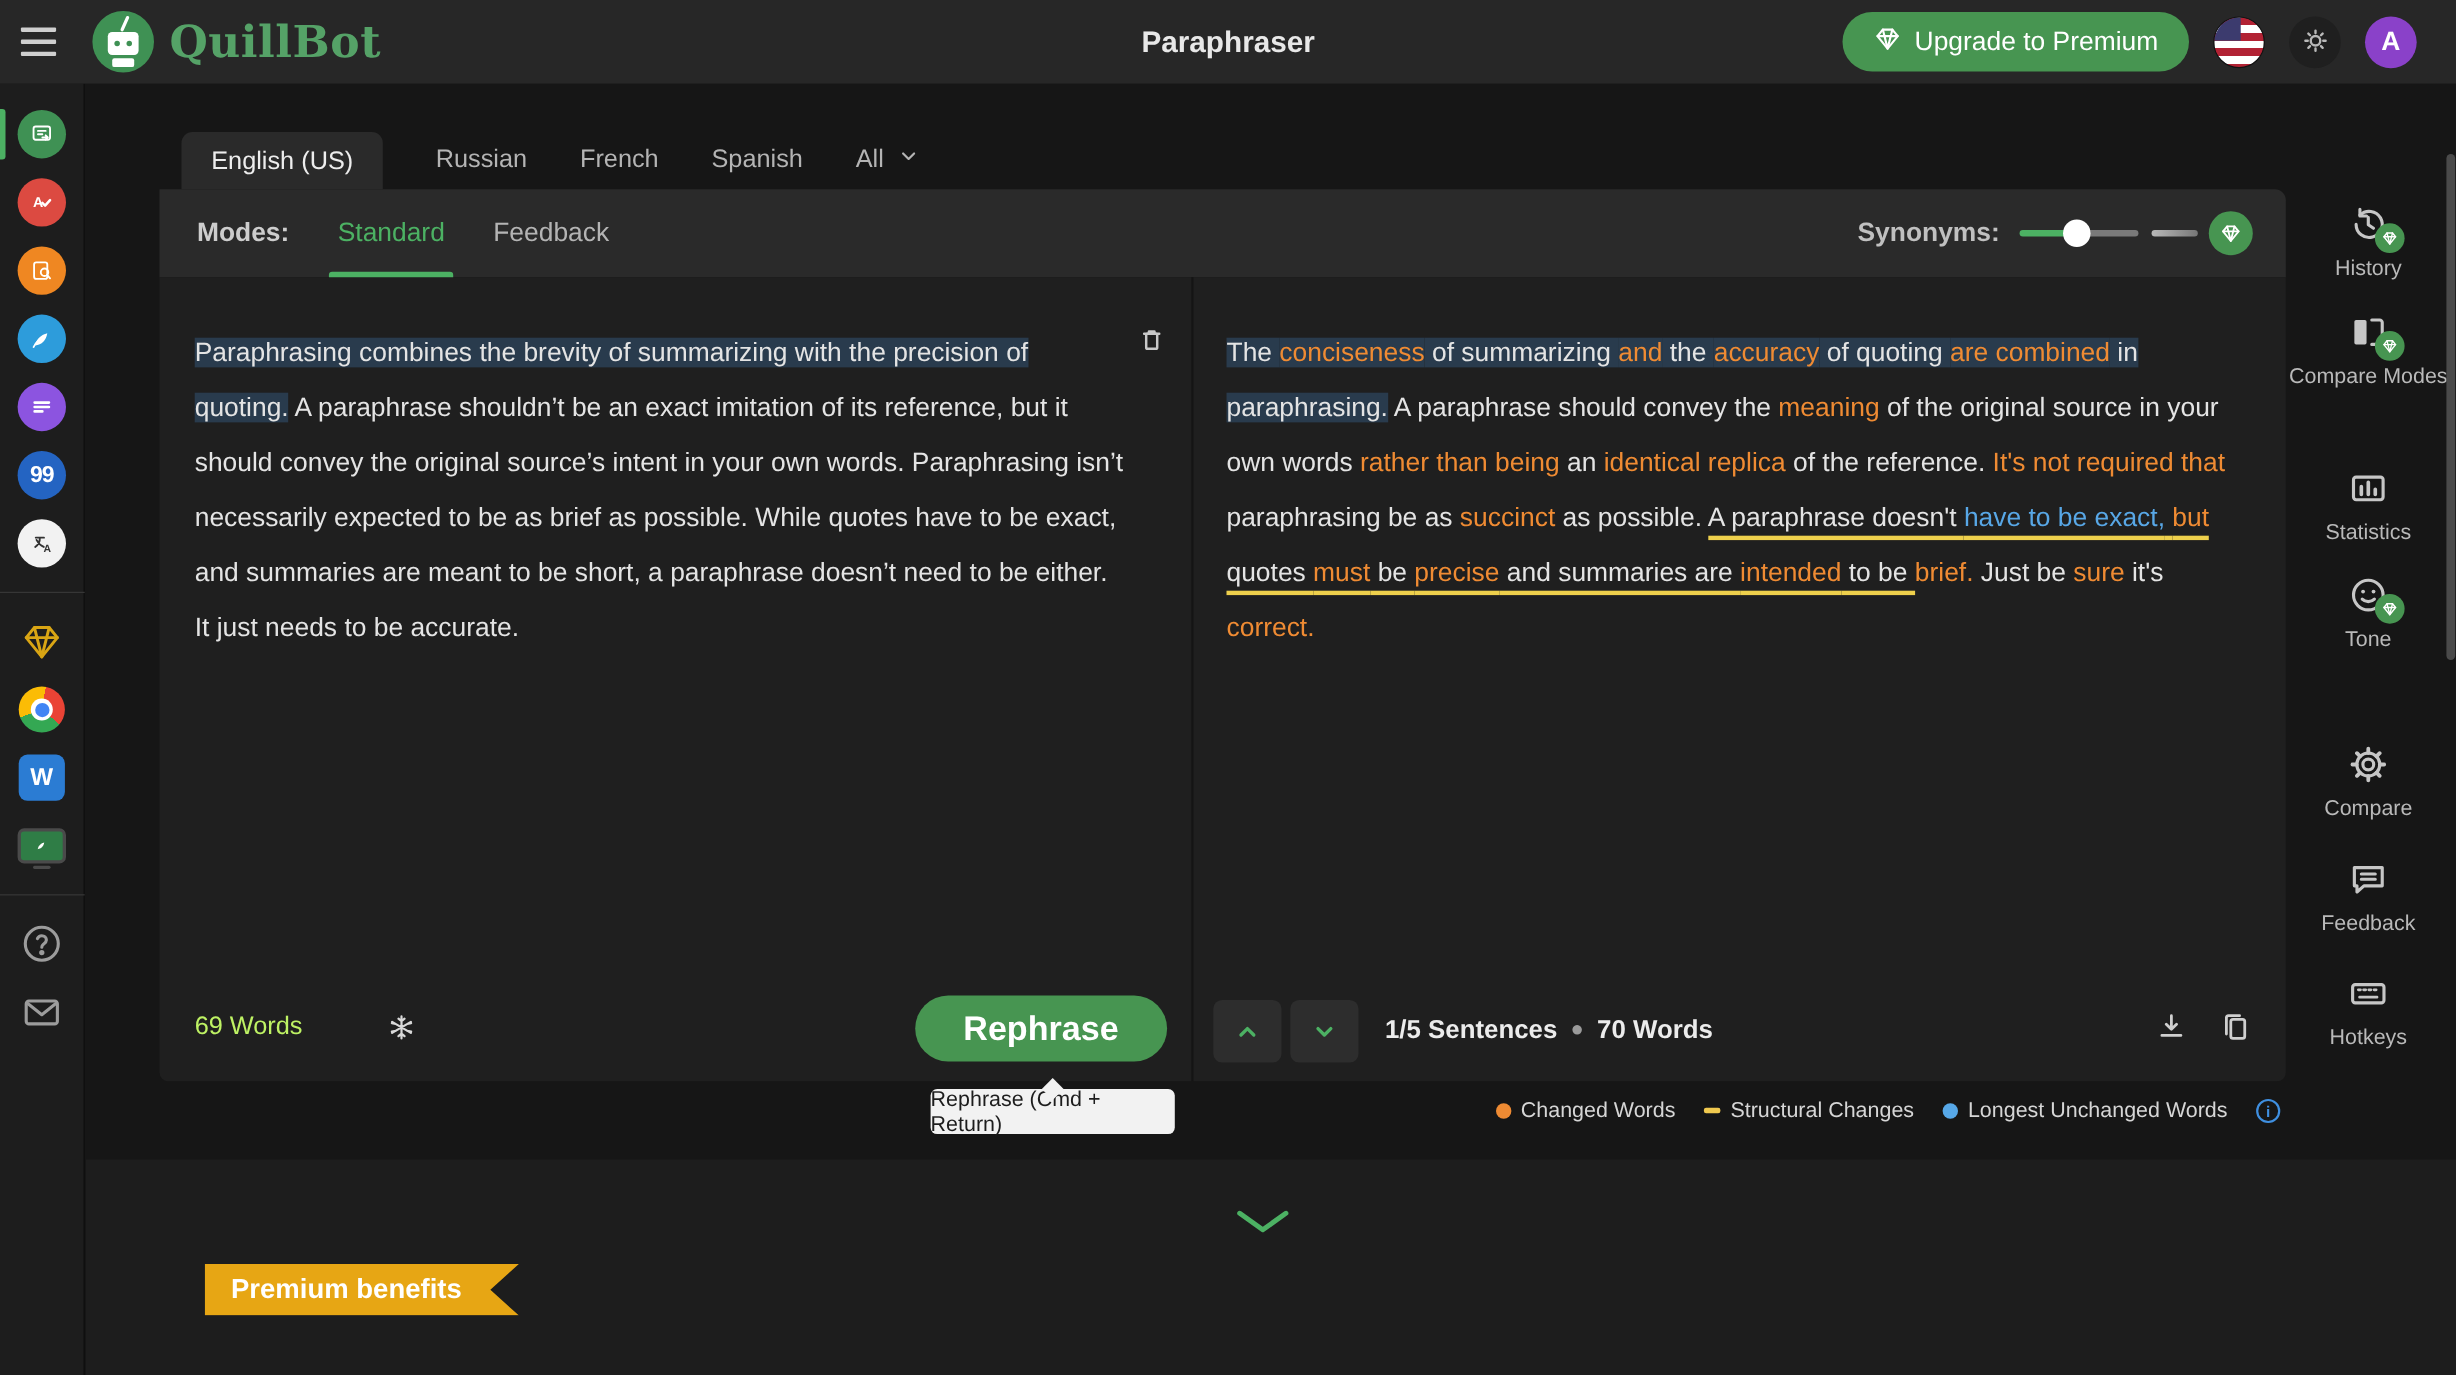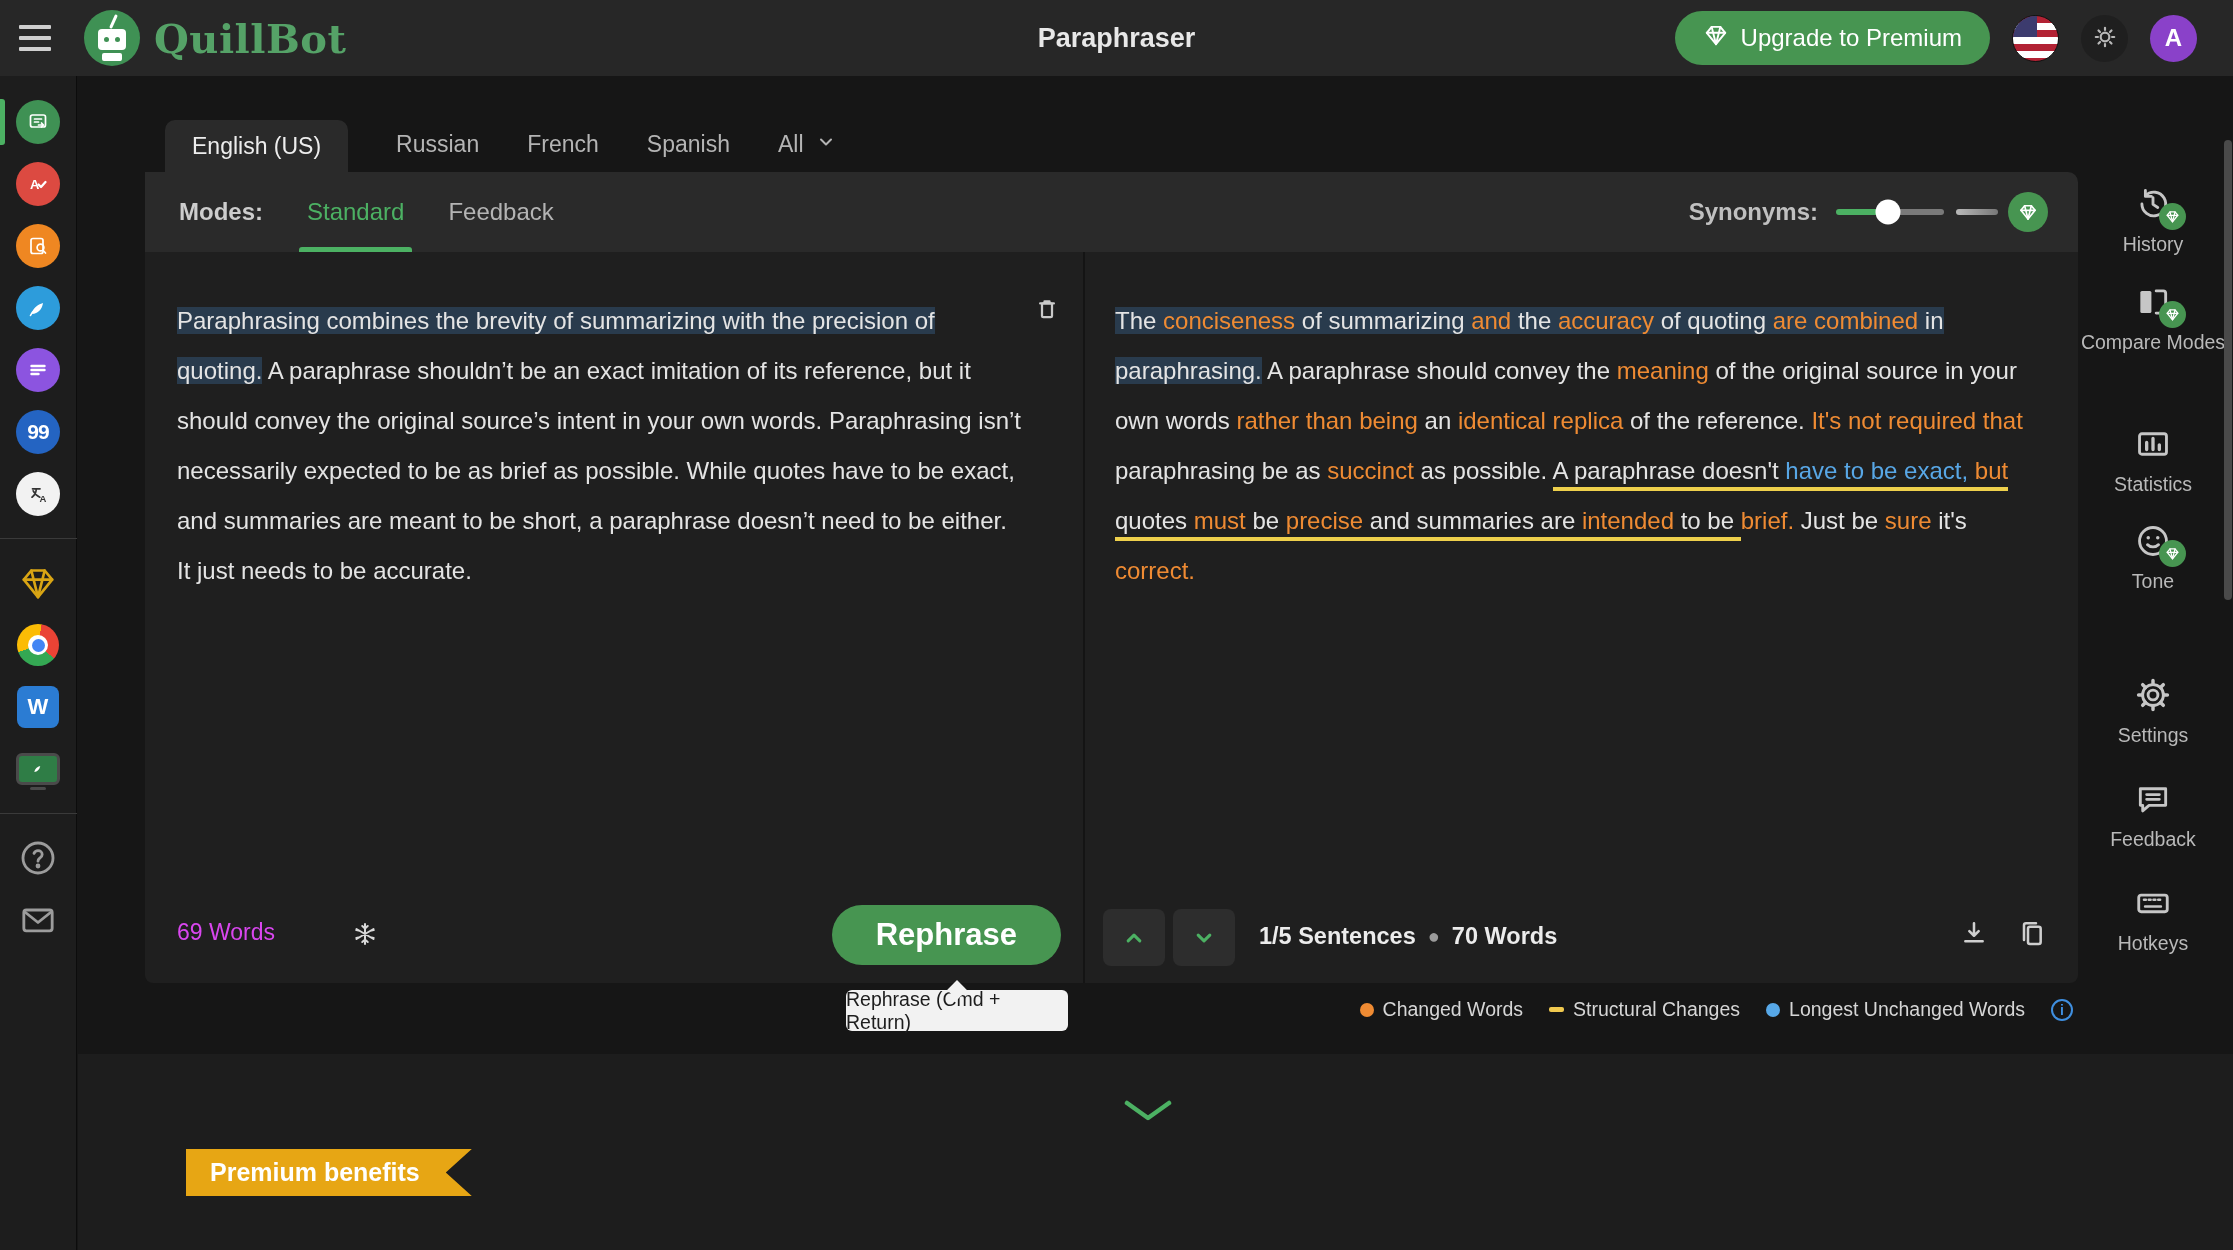--- a/index.html
+++ b/index.html
@@ -86,21 +86,21 @@
   .panel.output{width:991px;}
   .doc{font-size:24px;line-height:50px;color:#e4e4e4;}
   .panel.input .doc{position:absolute;left:32px;top:44px;width:845px;outline:none;}
   .panel.output .doc{position:absolute;left:30px;top:44px;width:935px;}
   .hl{background:#293b4d;}
   .seg-o{color:#ef8b33;margin-top:28px;}
   .seg-b{color:#58a7e6;}
   .ul{border-bottom:4px solid #eed04c;padding-bottom:3px;}
   .trash-btn{position:absolute;right:14px;top:36px;width:44px;height:44px;border:none;background:transparent;color:#c9c9c9;cursor:pointer;}
   .panel-footer{position:absolute;left:0;right:0;bottom:0;height:90px;}
-  .wordcount{position:absolute;left:32px;top:26px;font-size:23px;color:#d946ef;}
+  .wordcount{position:absolute;left:32px;top:26px;font-size:23px;color:#bef264;}
   .freeze-btn{position:absolute;left:198px;top:20px;width:44px;height:44px;border:none;background:transparent;color:#d9d9d9;cursor:pointer;}
   .rephrase-btn{position:absolute;right:22px;top:12px;height:60px;border:none;border-radius:30px;background:#479551;color:#fff;
                 font-family:inherit;font-size:31px;font-weight:bold;padding:0 44px;cursor:pointer;}
   .nav-btn{position:absolute;top:16px;width:62px;height:57px;border:none;border-radius:8px;background:#2d2d2d;color:#4cb163;
            display:flex;align-items:center;justify-content:center;cursor:pointer;}
   .nav-btn.prev{left:18px}.nav-btn.next{left:88px}
   .sent-info{position:absolute;left:174px;top:30px;font-size:23.5px;font-weight:bold;color:#ececec;display:flex;gap:12px;align-items:center;}
   .sent-dot{color:#9a9a9a;font-size:20px;}
   .out-icon{position:absolute;top:20px;width:44px;height:44px;border:none;background:transparent;color:#cfcfcf;cursor:pointer;}
   .out-icon.dl{right:80px}.out-icon.cp{right:22px}
@@ -318,21 +318,21 @@
             </svg>
           </span></span>
         <span class="tool-label">Tone</span>
       </div>
       <div class="tool-item settings">
         <span class="t-icon"><svg width="38" height="38" viewBox="0 0 24 24" fill="none" stroke="currentColor" stroke-width="1.8" stroke-linecap="round" stroke-linejoin="round">
             <circle cx="12" cy="12" r="3.1"></circle>
             <circle cx="12" cy="12" r="6.6"></circle>
             <path d="M12 5.4V2.9M12 21.1v-2.5M18.6 12h2.5M2.9 12h2.5M16.7 7.3l1.8-1.8M5.5 18.5l1.8-1.8M16.7 16.7l1.8 1.8M5.5 5.5l1.8 1.8" stroke-width="2.2"></path>
           </svg></span>
-        <span class="tool-label">Settings</span>
+        <span class="tool-label">Compare</span>
       </div>
       <div class="tool-item feedback">
         <span class="t-icon"><svg width="38" height="38" viewBox="0 0 24 24" fill="none" stroke="currentColor" stroke-width="1.8" stroke-linecap="round" stroke-linejoin="round">
             <path d="M4 5.5h16v10.5H9.5L5.5 19.5v-3.5H4z"></path>
             <path d="M8 9.2h8M8 12.2h8"></path>
           </svg></span>
         <span class="tool-label">Feedback</span>
       </div>
       <div class="tool-item hotkeys">
         <span class="t-icon"><svg width="38" height="38" viewBox="0 0 24 24" fill="none" stroke="currentColor" stroke-width="1.8" stroke-linecap="round" stroke-linejoin="round">

